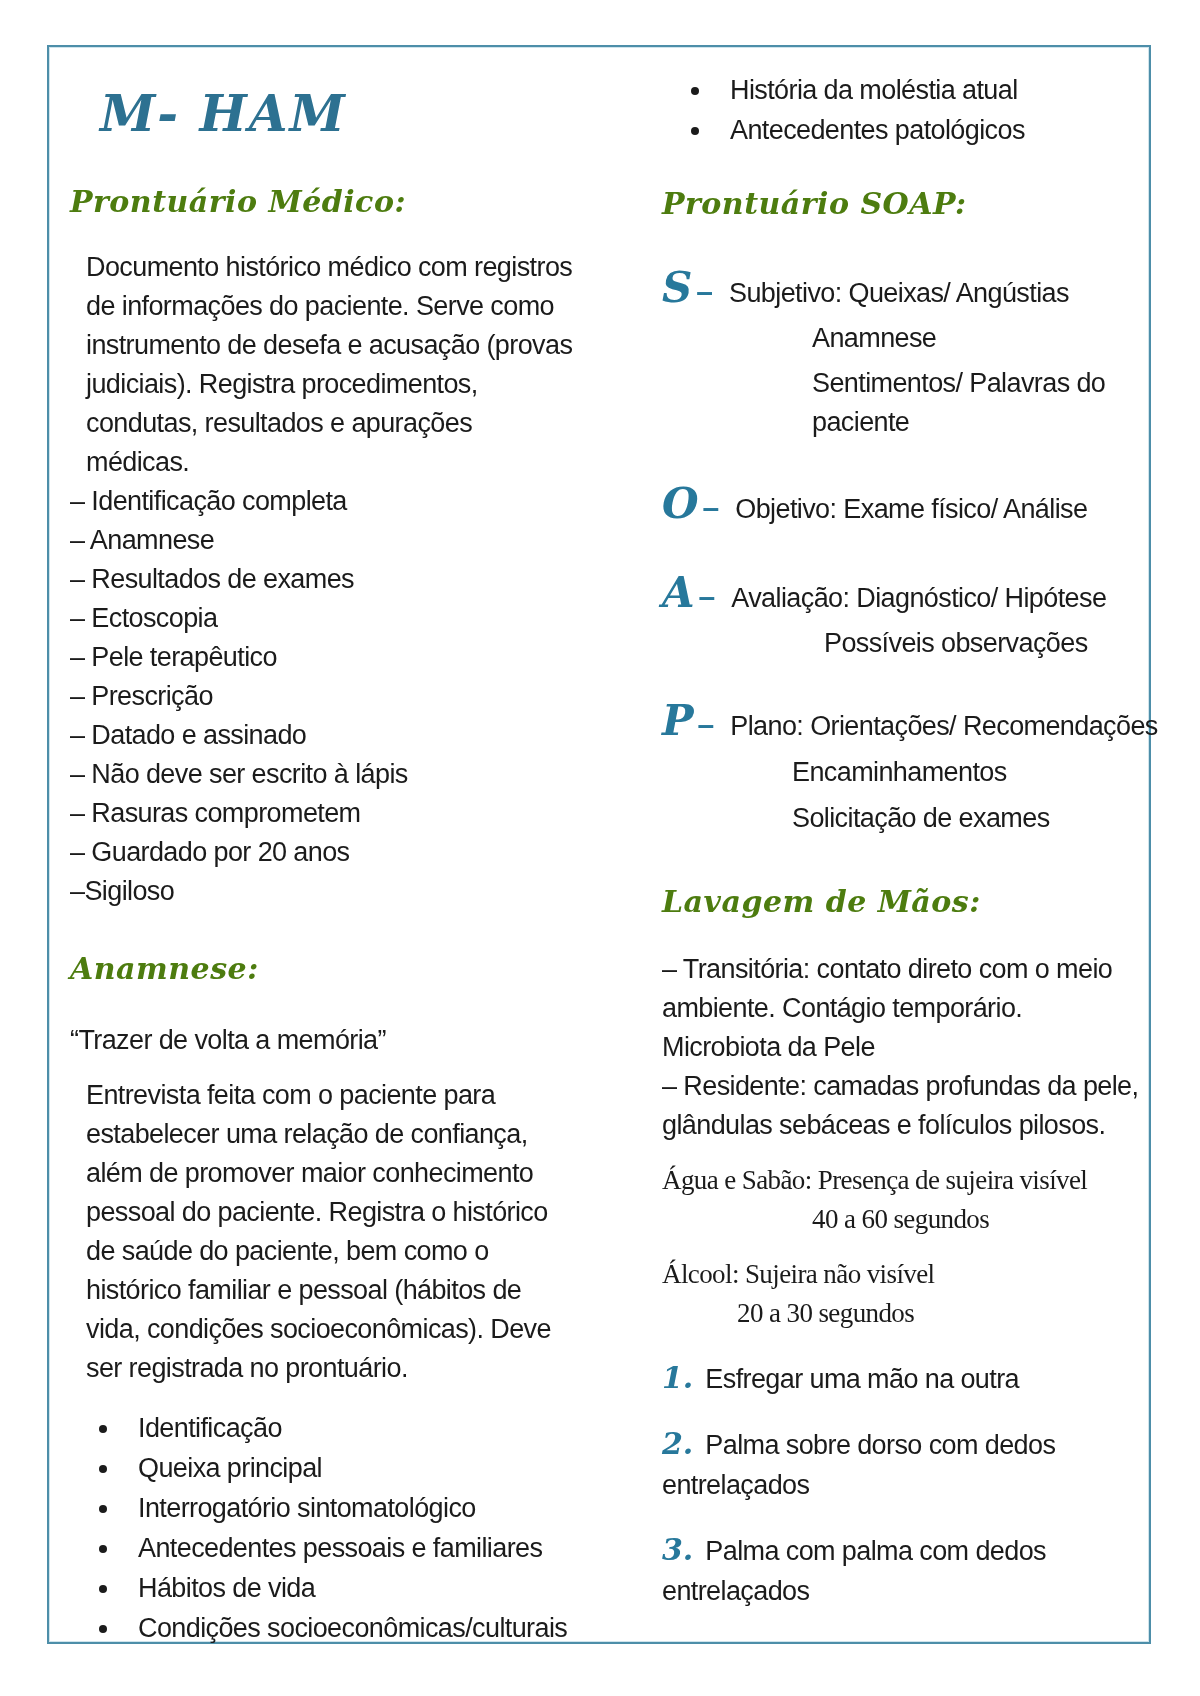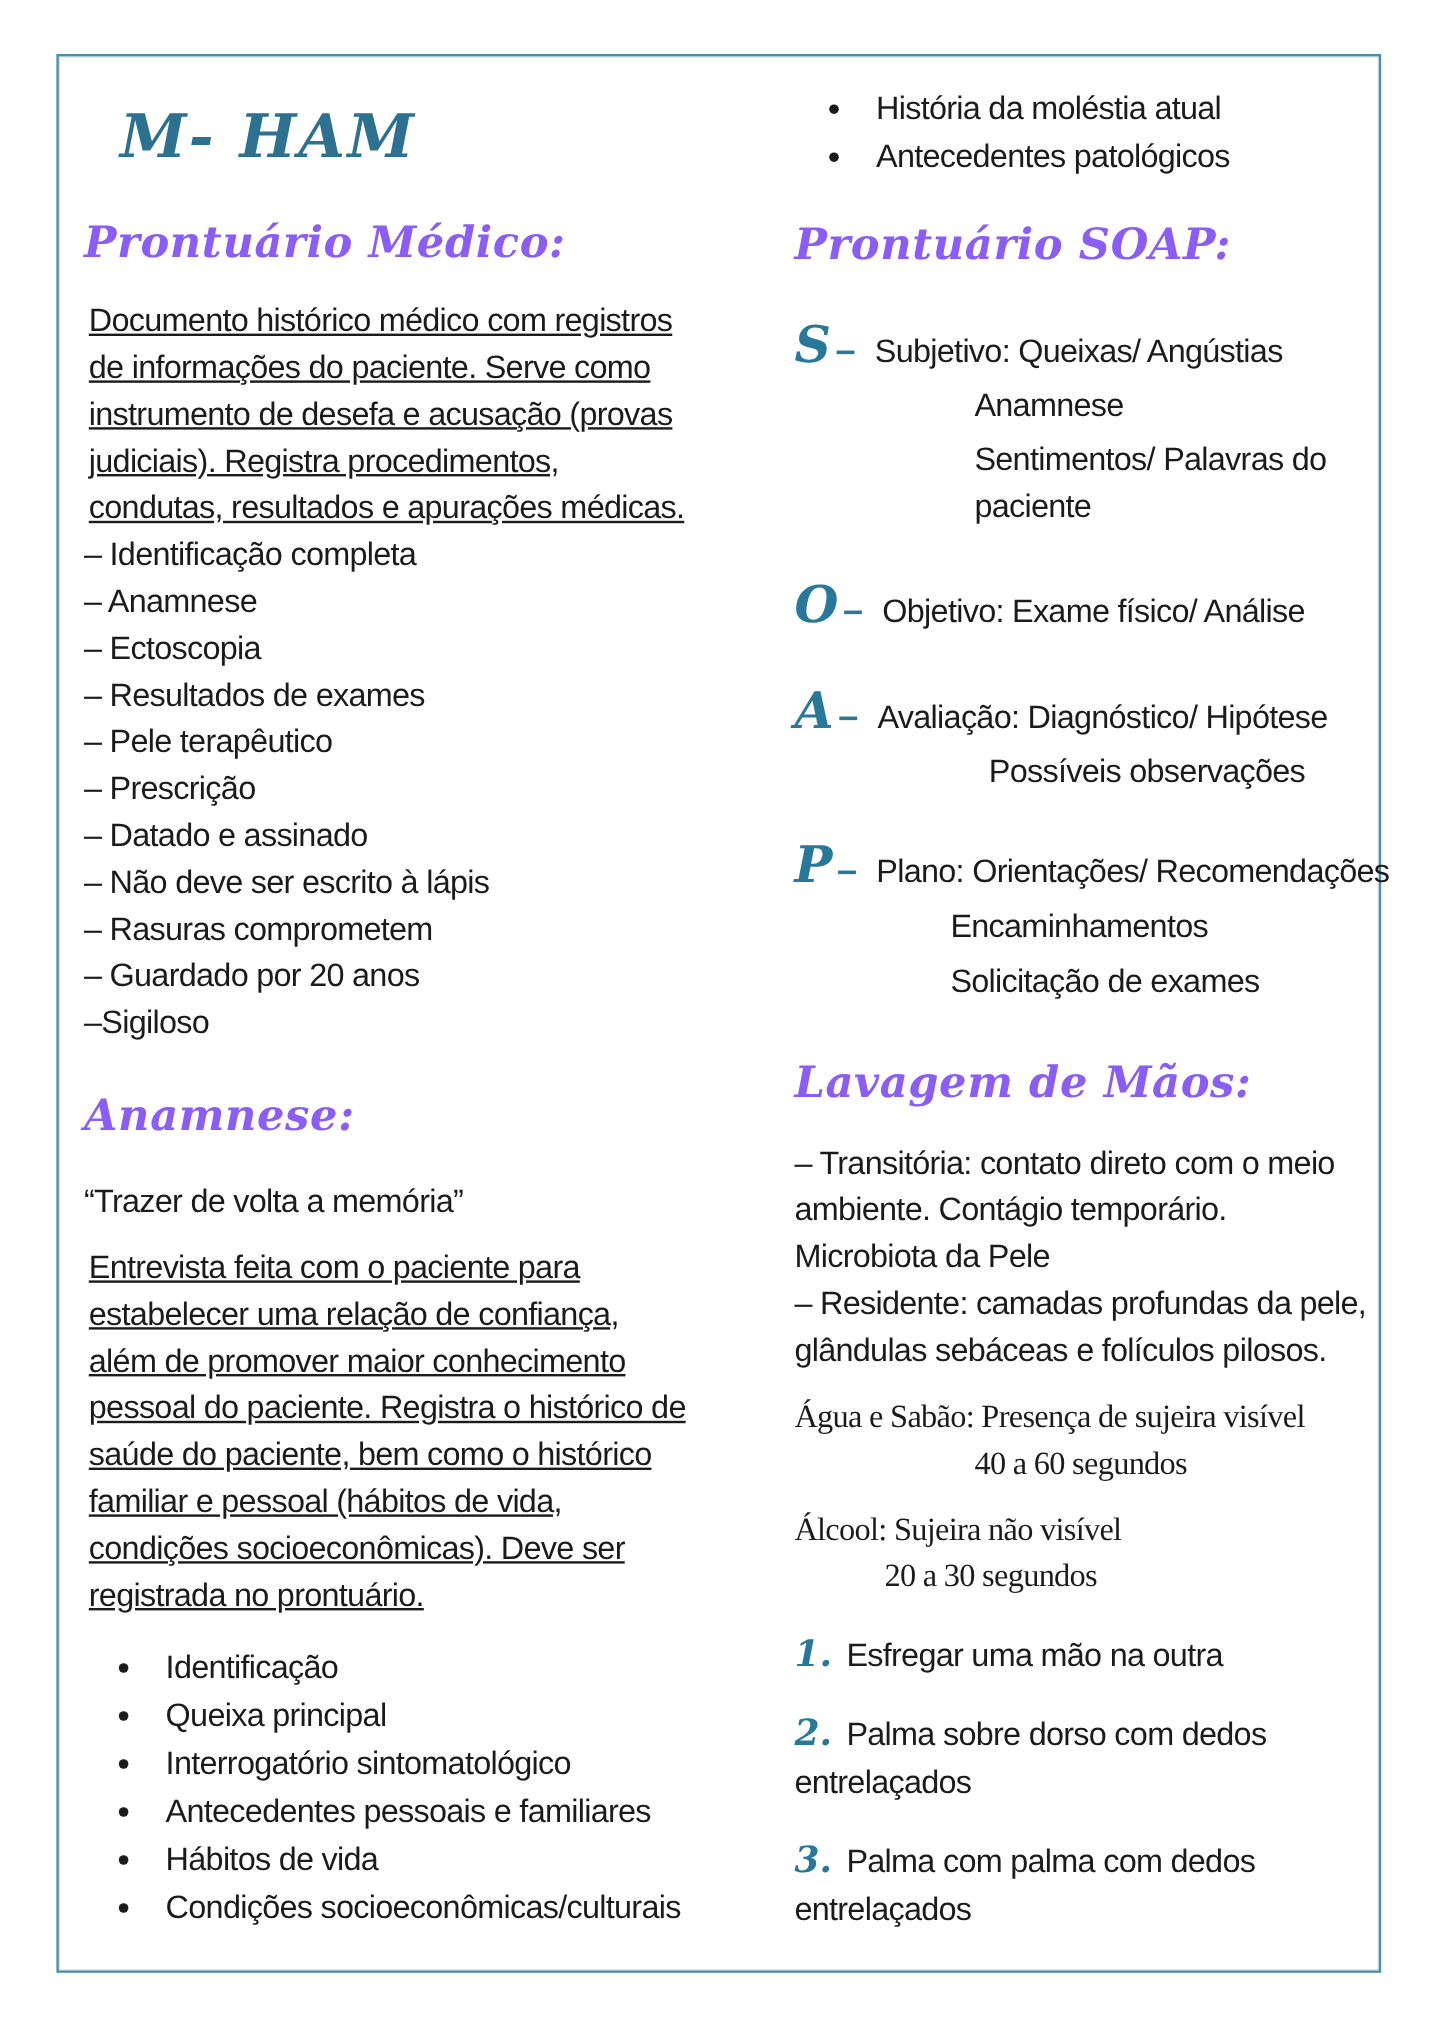--- a/index.html
+++ b/index.html
@@ -38,26 +38,26 @@
   }
   .title {
     margin: 22px 0 0 30px;
     font-size: 50px;
     line-height: 64px;
     color: #2d7191;
     letter-spacing: 2px;
   }
   .heading {
     margin: 28px 0 0 0;
-    font-size: 36px;
+    font-size: 30px;
     line-height: 56px;
-    color: #8b5cf6;
+    color: #4d7c0f;
     letter-spacing: 0.5px;
   }
-  .para { margin: 18px 0 0 4px; text-decoration: underline; }
+  .para { margin: 18px 0 0 16px; }
   .para-2 { margin-top: 16px; }
   .quote { margin: 24px 0 0 0; }
   .dash-list { margin: 0; }
   .dash-item { }
 
   ul.bullet-list {
     margin: 20px 0 0 0;
     padding: 0 0 0 52px;
     list-style: disc;
   }
@@ -119,22 +119,22 @@
 
   <div class="col col-left">
     <h1 class="script title">M- HAM</h1>
 
     <h2 class="script heading">Prontuário Médico:</h2>
     <p class="body para">Documento histórico médico com registros de informações do paciente. Serve como instrumento de desefa e acusação (provas judiciais). Registra procedimentos, condutas, resultados e apurações médicas.</p>
 
     <div class="dash-list">
       <div class="body dash-item">– Identificação completa</div>
       <div class="body dash-item">– Anamnese</div>
+      <div class="body dash-item">– Resultados de exames</div>
       <div class="body dash-item">– Ectoscopia</div>
-      <div class="body dash-item">– Resultados de exames</div>
       <div class="body dash-item">– Pele terapêutico</div>
       <div class="body dash-item">– Prescrição</div>
       <div class="body dash-item">– Datado e assinado</div>
       <div class="body dash-item">– Não deve ser escrito à lápis</div>
       <div class="body dash-item">– Rasuras comprometem</div>
       <div class="body dash-item">– Guardado por 20 anos</div>
       <div class="body dash-item">–Sigiloso</div>
     </div>
 
     <h2 class="script heading heading-anamnese">Anamnese:</h2>

